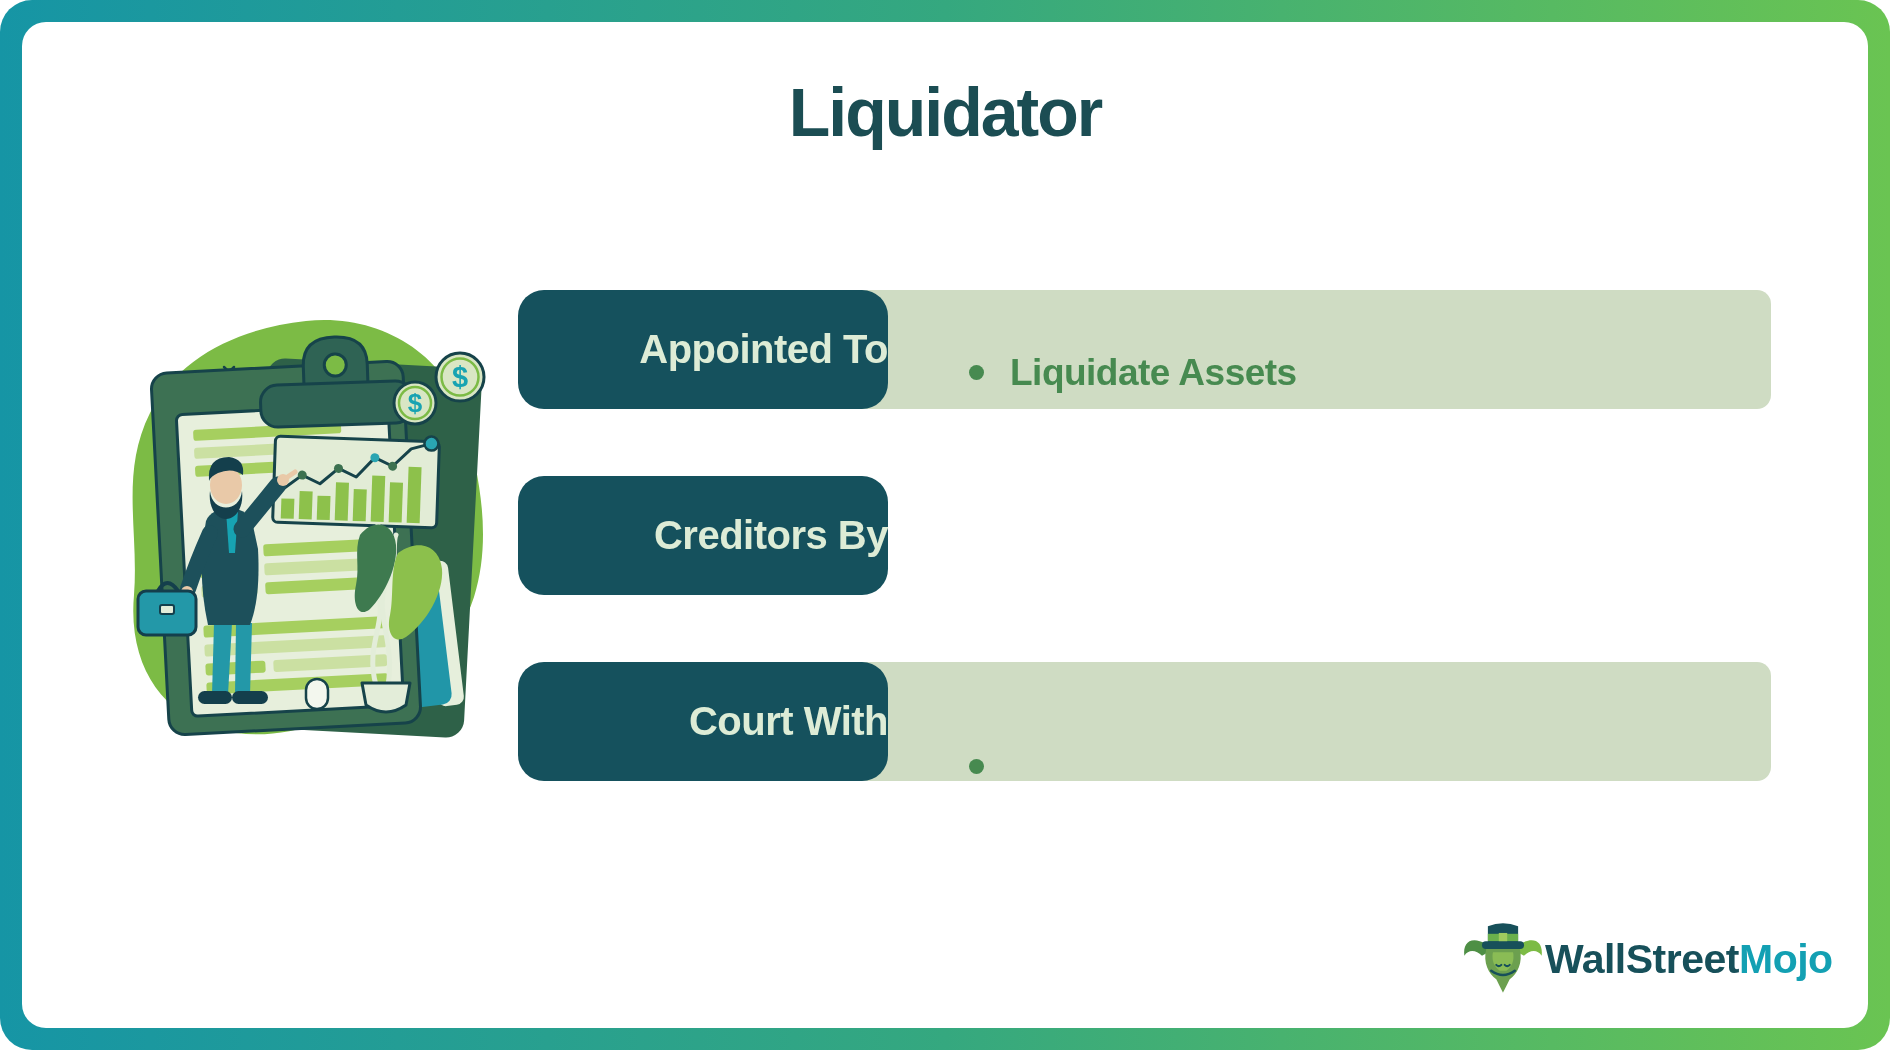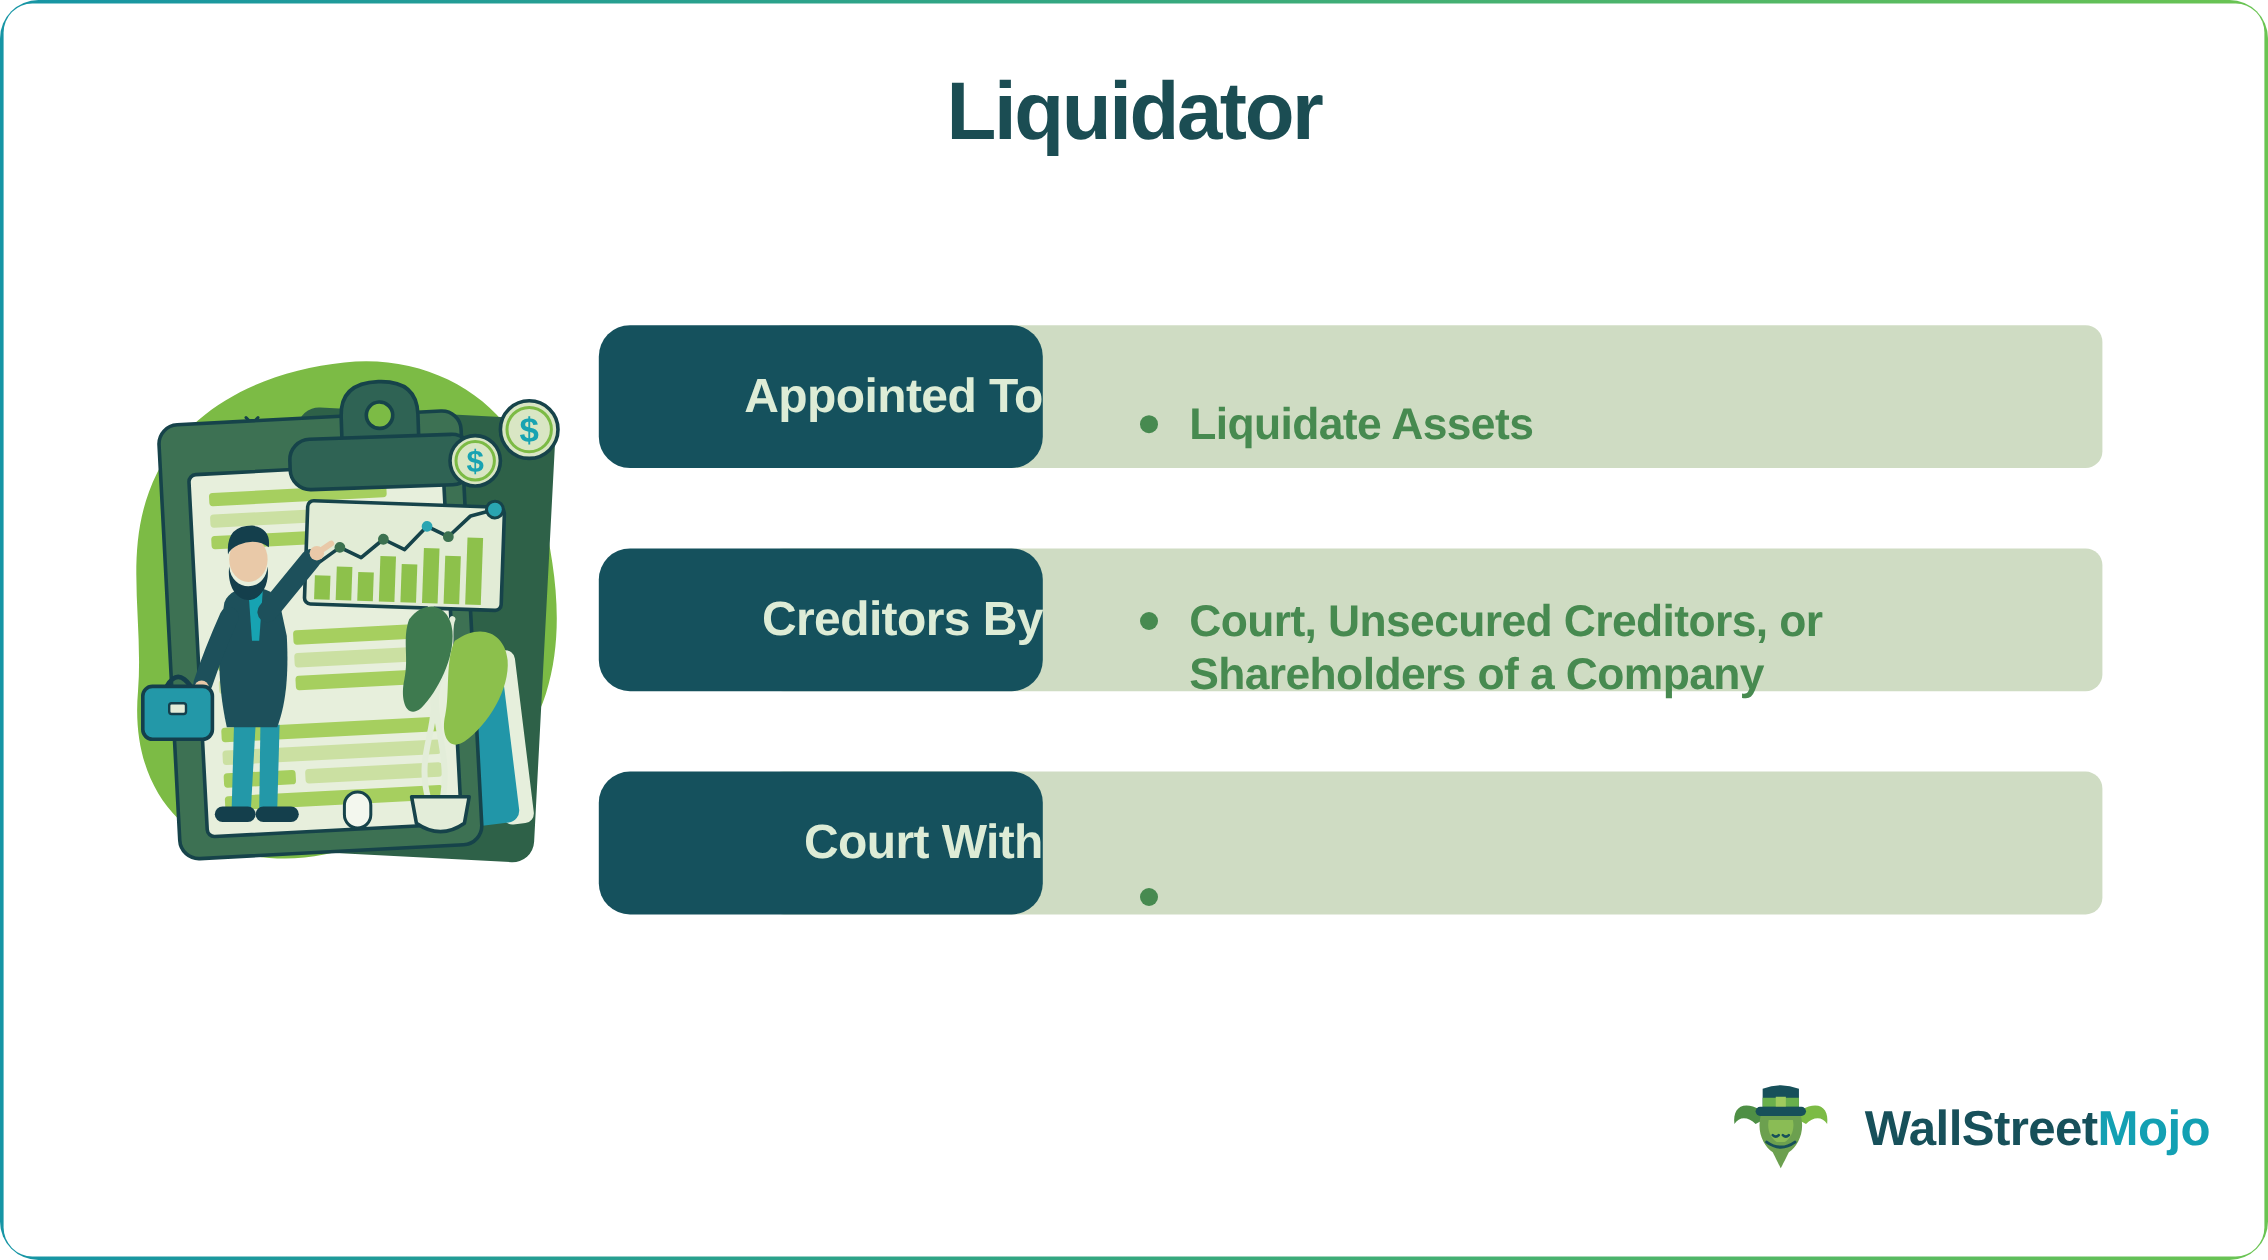--- a/index.html
+++ b/index.html
@@ -2,21 +2,21 @@
 <html><head>
 <meta charset="utf-8">
 <style>
   html,body { margin:0; padding:0; background:#ffffff; }
   body {
     width:1890px; height:1050px; position:relative;
     font-family:"Liberation Sans", sans-serif;
   }
   .frame {
     position:absolute; inset:0; box-sizing:border-box;
-    border-radius:32px; padding:3px;
+    border-radius:32px; padding:22px;
     background:linear-gradient(90deg,#1695a5 0%, #35a87f 50%, #6ac452 100%);
   }
   .card {
     position:relative; width:100%; height:100%;
     background:#ffffff; border-radius:24px; overflow:hidden;
   }
   .title {
     position:absolute; top:50px; left:0; width:100%; margin:0;
     text-align:center; font-size:68px; line-height:80px; font-weight:bold;
     letter-spacing:-2px; color:#1b4d53;
@@ -41,21 +41,21 @@
   }
   .label-box {
     position:absolute; left:496px; top:0; width:370px; height:119px;
     background:#15515d; border-radius:26px;
     display:flex; align-items:center; justify-content:flex-end;
   }
   .label-text {
     font-size:40px; font-weight:bold; color:#ddecd6; letter-spacing:-0.5px;
   }
   .illustration { position:absolute; left:86px; top:269px; width:400px; height:470px; }
-  .logo { position:absolute; left:1439px; top:893px; display:flex; align-items:center; gap:28px; }
+  .logo { position:absolute; left:1439px; top:893px; display:flex; align-items:center; gap:0; }
   .logo-text { font-size:41px; font-weight:bold; letter-spacing:-0.5px; white-space:nowrap; }
   .logo-text .p1 { color:#17505a; }
   .logo-text .p2 { color:#13a0b3; }
   svg text.coin-t {
     font-family:"Liberation Sans", sans-serif; font-weight:bold; fill:#18a3b2;
   }
 </style>
 </head>
 <body>
 
@@ -70,27 +70,20 @@
           <span class="dot"></span>
           <span class="band-text">Liquidate Assets</span>
         </div>
       </div>
       <div class="label-box">
         <span class="label-text">Appointed To</span>
       </div>
     </div>
 
     <div class="row r1">
-      <div class="band">
-        <div class="bullet-item">
-          <span class="dot"></span>
-          <span class="band-text">Court, Unsecured Creditors, or
-Shareholders of a Company</span>
-        </div>
-      </div>
       <div class="label-box">
         <span class="label-text">Creditors By</span>
       </div>
     </div>
 
     <div class="row r2">
       <div class="band">
         <div class="bullet-item">
           <span class="dot"></span>
         </div>

